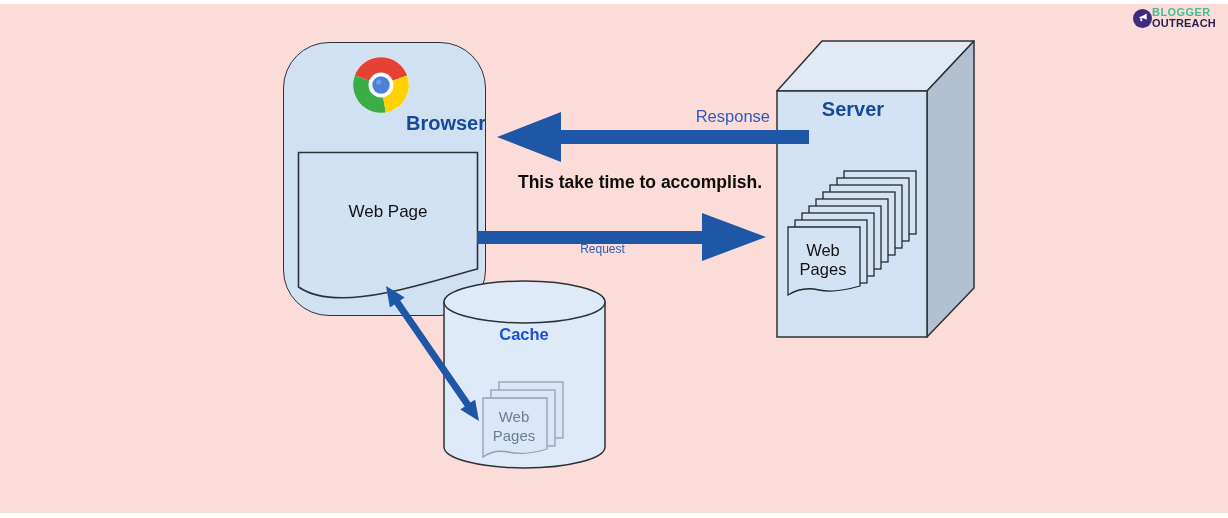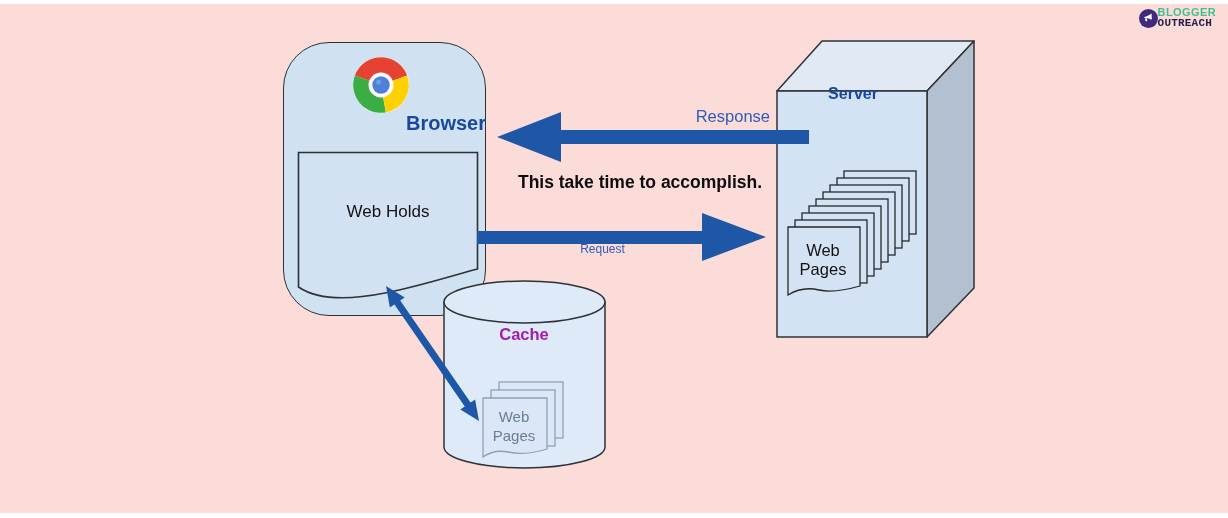--- a/index.html
+++ b/index.html
@@ -57,34 +57,34 @@
   }
   .fast-note {
     left: 291px; top: 334px; width: 148px; text-align: center;
     font-size: 18px; font-weight: bold; color: #0c0c0c;
     white-space: pre-line; line-height: 22px; z-index: 5;
   }
 
   
   .server-shape { left: 775px; top: 39px; width: 201px; height: 302px; z-index: 2; }
   .server-title {
-    left: 779px; top: 85px; width: 148px; text-align: center;
-    font-size: 16px; font-weight: bold; color: #17489e; z-index: 3;
+    left: 779px; top: 98px; width: 148px; text-align: center;
+    font-size: 20px; font-weight: bold; color: #17489e; z-index: 3;
   }
   .server-pages-label {
     left: 786px; top: 241px; width: 74px; text-align: center;
     font-size: 16.5px; color: #121212;
     white-space: pre-line; line-height: 19px; z-index: 3;
   }
 
   
   .cache-shape { left: 441px; top: 278px; width: 167px; height: 195px; z-index: 3; }
   .cache-title {
     left: 444px; top: 325px; width: 160px; text-align: center;
-    font-size: 16.5px; font-weight: bold; color: #a21caf; z-index: 4;
+    font-size: 16.5px; font-weight: bold; color: #1d4ed8; z-index: 4;
   }
   .cache-subtitle {
     left: 434px; top: 344px; width: 180px; text-align: center;
     font-size: 15px; color: #0e0e0e;
     white-space: pre-line; line-height: 18.5px; z-index: 4;
   }
   .cache-pages-label {
     left: 482px; top: 407px; width: 64px; text-align: center;
     font-size: 15px; color: #6a7e94;
     white-space: pre-line; line-height: 19px; z-index: 4;
@@ -93,21 +93,21 @@
   
   .brand-logo {
     right: 12px; top: 7px; display: flex; align-items: center; gap: 0; z-index: 6;
   }
   .brand-circle {
     width: 19px; height: 19px; border-radius: 50%;
     background: #3f2a7d; display: flex; align-items: center; justify-content: center;
   }
   .brand-text { display: flex; flex-direction: column; line-height: 11px; }
   .brand-line1 { font-size: 11px; font-weight: bold; letter-spacing: 0.4px; color: #41bf93; }
-  .brand-line2 { font-size: 11px; font-weight: bold; letter-spacing: 0.2px; color: #241f4e; font-family: Liberation Mono, monospace; }
+  .brand-line2 { font-size: 11px; font-weight: bold; letter-spacing: 0.2px; color: #241f4e; }
 </style>
 </head>
 <body>
 
 <div class="stage">
 
   <div class="edge-strip top"></div>
   <div class="edge-strip bottom"></div>
 
   <div class="abs browser-box"></div>
@@ -120,21 +120,21 @@
     <circle cx="50" cy="50" r="21.5" fill="#ffffff"></circle>
     <circle cx="50" cy="50" r="15" fill="#4e80d8"></circle>
     <circle cx="46" cy="45" r="4.5" fill="#74a2e8" opacity="0.8"></circle>
   </svg>
 
   <div class="abs browser-title">Browser</div>
 
   <svg class="abs webpage-doc" viewBox="0 0 182 150">
     <path d="M1.5,1.5 H180.5 V118 C160,123 128,134 88,142 C53,149 22,150 1.5,136 Z" fill="#d2e2f3" stroke="#2e3236" stroke-width="1.6"></path>
   </svg>
-  <div class="abs webpage-label">Web Holds</div>
+  <div class="abs webpage-label">Web Page</div>
 
   <svg class="abs server-shape" viewBox="0 0 201 302">
     <polygon points="2,52 47,2 199,2 152,52" fill="#e0e9f4" stroke="#2e3236" stroke-width="1.5" stroke-linejoin="round"></polygon>
     <polygon points="152,52 199,2 199,249 152,298" fill="#b2c0d0" stroke="#2e3236" stroke-width="1.5" stroke-linejoin="round"></polygon>
     <rect x="2" y="52" width="150" height="246" fill="#d4e3f3" stroke="#2e3236" stroke-width="1.5"></rect>
     <g stroke="#24282c" stroke-width="1.3" fill="#d4e3f3">
       <rect x="69" y="132" width="72" height="63"></rect>
       <rect x="62" y="139" width="72" height="63"></rect>
       <rect x="55" y="146" width="72" height="63"></rect>
       <rect x="48" y="153" width="72" height="63"></rect>

